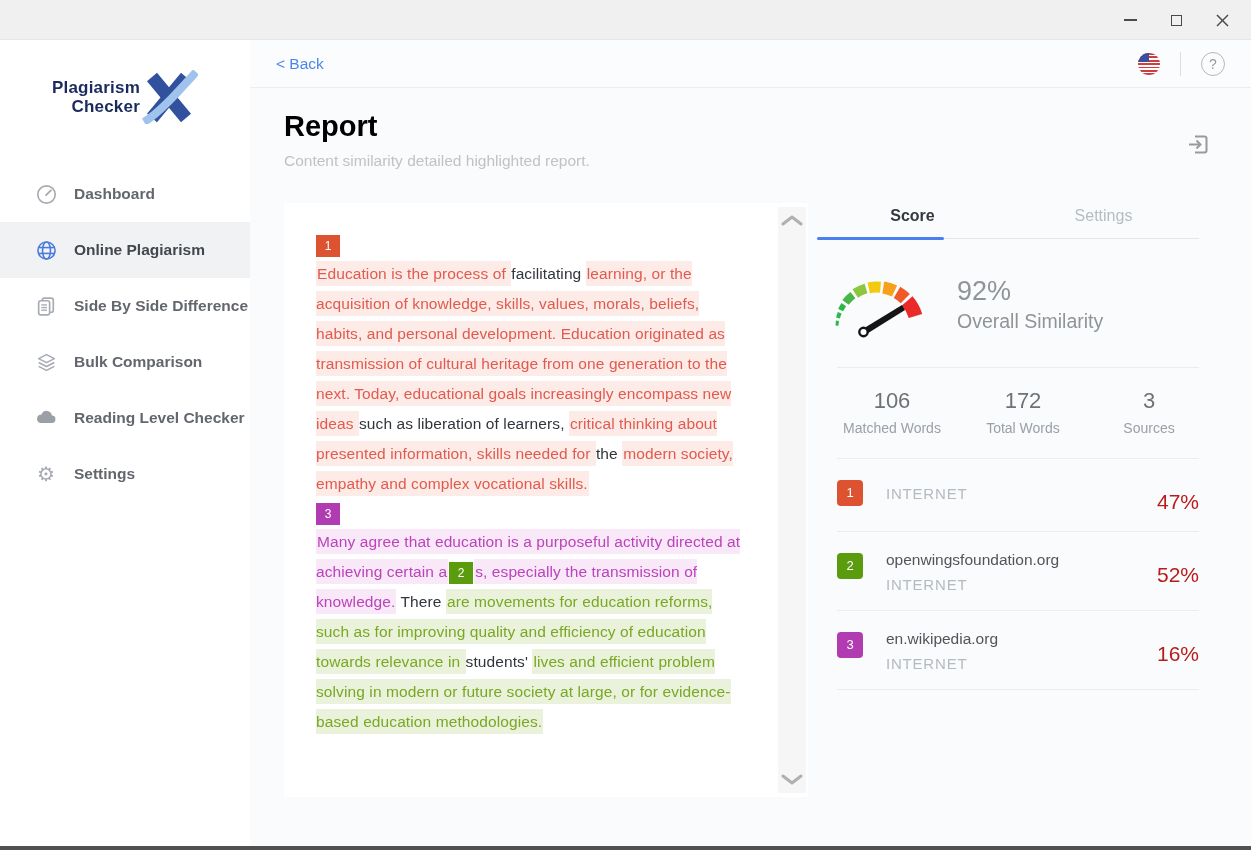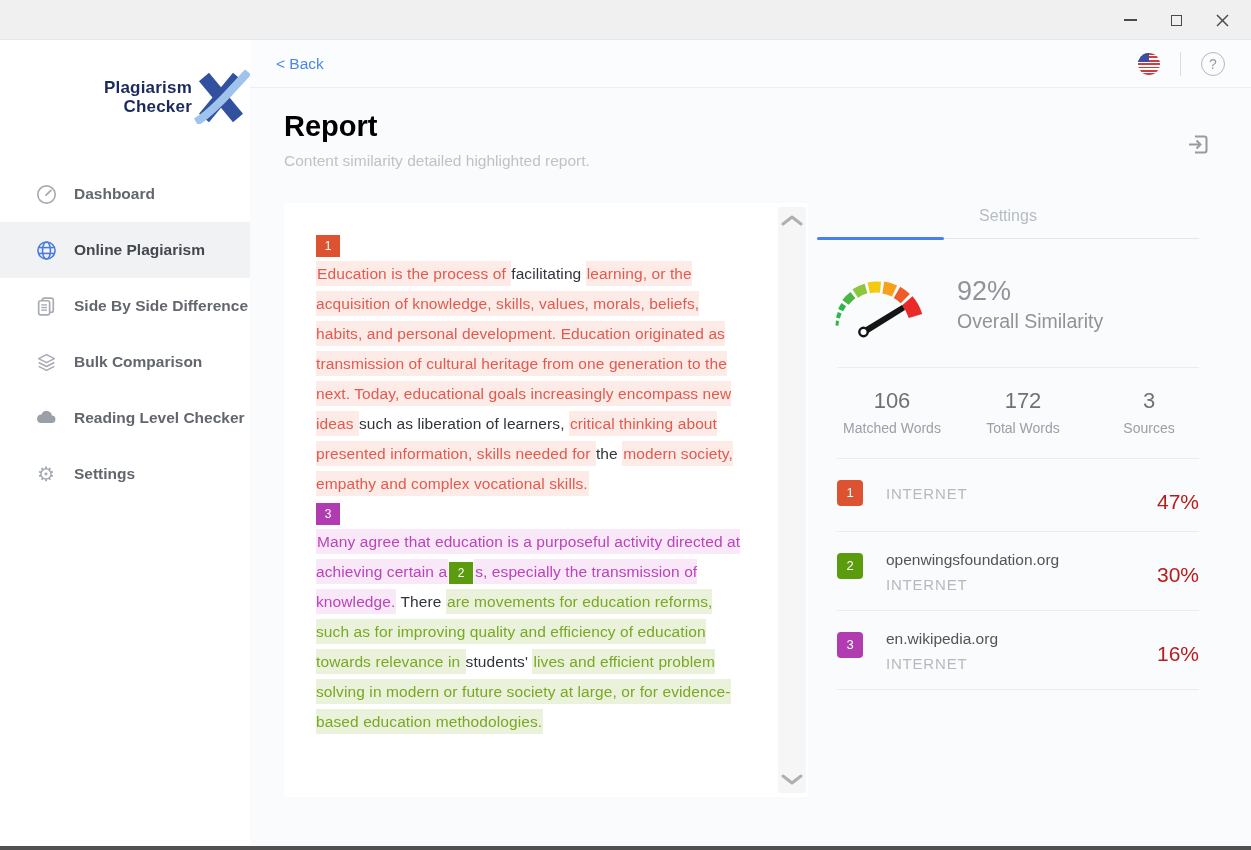--- a/index.html
+++ b/index.html
@@ -7,21 +7,21 @@
 
   
   .titlebar { position:absolute; left:0; top:0; width:1251px; height:40px; background:#f0f0f0; border-bottom:1px solid #e6e6e6; }
   .win-controls { position:absolute; right:6px; top:0; height:40px; display:flex; }
   .win-btn { width:46px; height:40px; display:flex; align-items:center; justify-content:center; cursor:default; }
   .glyph-minus { display:block; width:13px; height:2px; background:#4a4a4a; }
   .glyph-square { display:block; width:11px; height:11px; border:1.5px solid #4a4a4a; }
 
   
   .sidebar { position:absolute; left:0; top:40px; width:250px; bottom:4px; background:#ffffff; }
-  .logo { display:flex; align-items:center; justify-content:flex-end; margin-top:30px; }
+  .logo { display:flex; align-items:center; justify-content:center; margin-top:30px; }
   .logo-text { text-align:right; color:#1a2a5e; font-weight:bold; font-size:17px; line-height:19px; letter-spacing:0.2px; }
   .logo-x { margin-left:2px; }
   .nav { margin-top:42px; }
   .nav-item { height:56px; display:flex; align-items:center; padding-left:34px; cursor:pointer; }
   .nav-item.active { background:#f1f2f3; }
   .nav-icon { width:24px; height:24px; margin-right:16px; display:flex; align-items:center; justify-content:center; }
   .nav-icon .glyph { font-size:20px; color:#a7abb2; line-height:1; }
   .nav-label { font-size:15.5px; font-weight:bold; color:#63676d; }
   .nav-item.active .nav-label { color:#43474e; }
   .side-footer { position:absolute; left:0; right:0; bottom:18px; text-align:center; }
@@ -224,20 +224,21 @@
           <polyline points="2,9 11,2 20,9" stroke="#b0b0b0" stroke-width="3" fill="none" stroke-linecap="round" stroke-linejoin="round"></polyline>
         </svg>
         <svg class="chev down" width="22" height="11" viewBox="0 0 22 11">
           <polyline points="2,2 11,9 20,2" stroke="#b0b0b0" stroke-width="3" fill="none" stroke-linecap="round" stroke-linejoin="round"></polyline>
         </svg>
       </div>
     </div>
 
     <div class="score-panel">
       <div class="tabs" id="tabs">
+          <div class="tab active">Score</div>
           <div class="tab dim">Settings</div>
           <div class="tab-underline"></div>
         </div>
       <div class="overall">
         <svg id="gauge" width="116" height="78" viewBox="0 0 116 78">
             <path d="M 12.0 60.6 A 40 40 0 0 1 12.5 55.7" stroke="#2fb54b" stroke-width="3" fill="none"></path>
             <path d="M 13.0 53.0 A 40 40 0 0 1 14.7 47.7" stroke="#2fb54b" stroke-width="4" fill="none"></path>
             <path d="M 15.7 45.1 A 40 40 0 0 1 18.8 39.6" stroke="#2fb54b" stroke-width="5.5" fill="none"></path>
             <path d="M 20.5 37.4 A 40 40 0 0 1 27.9 30.1" stroke="#49b648" stroke-width="8" fill="none"></path>
             <path d="M 30.2 28.5 A 40 40 0 0 1 41.0 23.5" stroke="#8dc63f" stroke-width="10" fill="none"></path>
@@ -276,21 +277,21 @@
               <div class="src-type">INTERNET</div>
             </div>
             <div class="src-pct">47%</div>
           </div>
           <div class="source-row">
             <div class="src-badge" style="background: rgb(91, 155, 14);">2</div>
             <div class="src-info">
               <div class="src-domain">openwingsfoundation.org</div>
               <div class="src-type">INTERNET</div>
             </div>
-            <div class="src-pct">30%</div>
+            <div class="src-pct">52%</div>
           </div>
           <div class="source-row">
             <div class="src-badge" style="background: rgb(177, 60, 177);">3</div>
             <div class="src-info">
               <div class="src-domain">en.wikipedia.org</div>
               <div class="src-type">INTERNET</div>
             </div>
             <div class="src-pct">16%</div>
           </div>
         </div>

